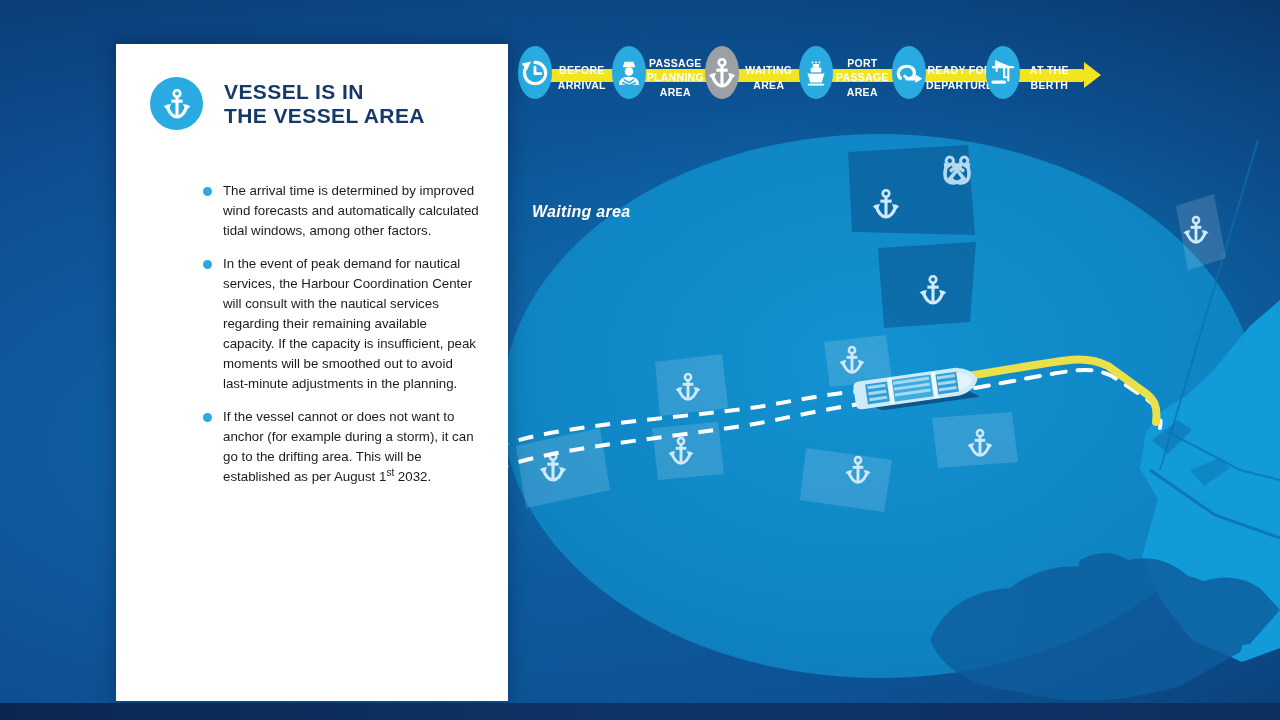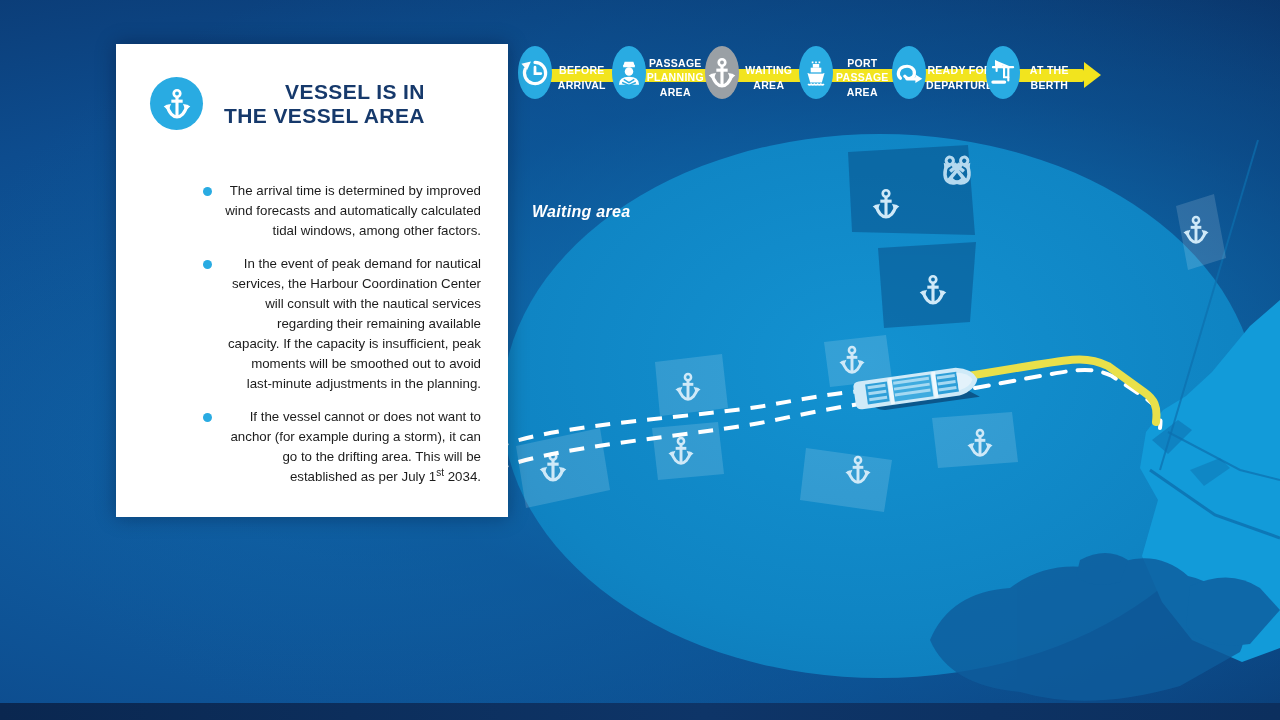--- a/index.html
+++ b/index.html
@@ -40,22 +40,22 @@
   .tl-circle.active { background:#9aa0a5; }
   .tl-circle svg { width:34px; height:34px; }
   .tl-label {
     margin-top:10px; text-align:center; color:#ffffff; font-weight:bold;
     font-size:10.5px; line-height:1.35; letter-spacing:.3px; text-transform:uppercase;
     width:92px;
   }
 
   
   .card {
-    position:absolute; left:116px; top:44px; width:392px; height:473px;
-    background:#ffffff; z-index:4; box-shadow:0 0 18px rgba(0,10,30,.35);text-align:right;
+    position:absolute; left:116px; top:44px; width:392px; height:657px;
+    background:#ffffff; z-index:4; box-shadow:0 0 18px rgba(0,10,30,.35);
   }
   .card-head { position:absolute; left:34px; top:33px; display:flex; align-items:center; }
   .head-badge {
     width:53px; height:53px; border-radius:50%; background:#29abe2; flex:0 0 auto;
     display:flex; align-items:center; justify-content:center;
   }
   .head-badge svg { width:34px; height:34px; }
   .card-title {
     margin-left:21px; color:#16396b; font-weight:bold; font-size:21px;
     line-height:1.12; letter-spacing:.4px;
@@ -284,18 +284,18 @@
       </div>
       <div class="card-title">
         <div>VESSEL IS IN</div>
         <div>THE VESSEL AREA</div>
       </div>
     </div>
 
     <ul class="bullets">
       <li><span>The arrival time is determined by improved wind forecasts and automatically calculated tidal windows, among other factors.</span></li>
       <li><span>In the event of peak demand for nautical services, the Harbour Coordination Center will consult with the nautical services regarding their remaining available capacity. If the capacity is insufficient, peak moments will be smoothed out to avoid last-minute adjustments in the planning.</span></li>
-      <li><span>If the vessel cannot or does not want to anchor (for example during a storm), it can go to the drifting area. This will be established as per July 1</span><sup>st</sup><span> 2034.</span></li>
+      <li><span>If the vessel cannot or does not want to anchor (for example during a storm), it can go to the drifting area. This will be established as per August 1</span><sup>st</sup><span> 2032.</span></li>
     </ul>
   </div>
 
   <div class="footer-bar"></div>
 </div>
 
 </body></html>

